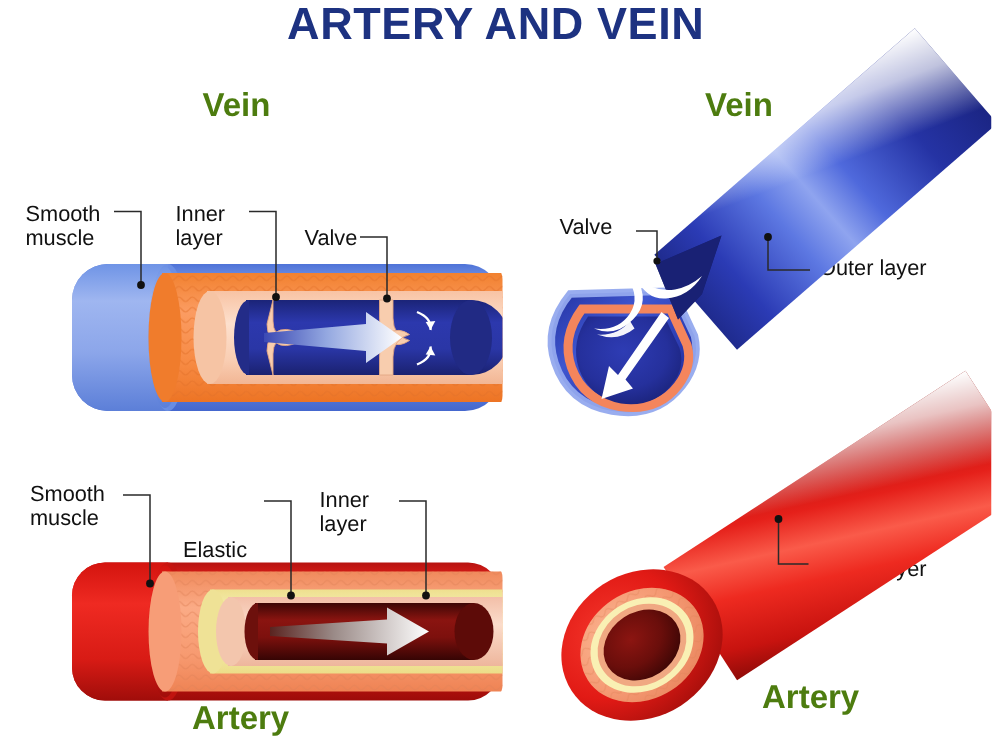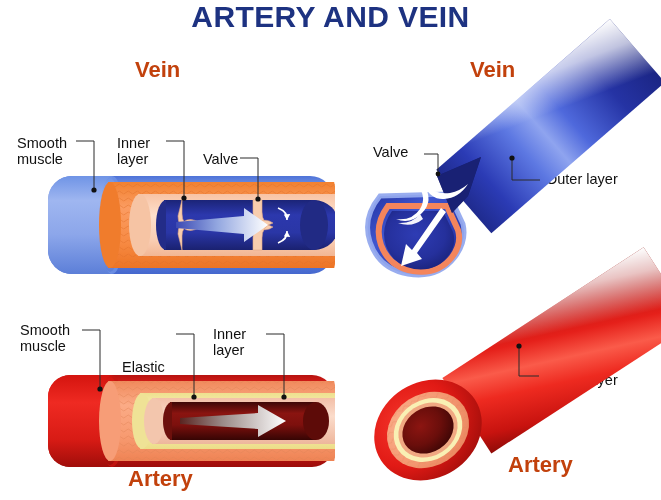--- a/index.html
+++ b/index.html
@@ -30,21 +30,21 @@
     font-size: 30px;
     font-weight: bold;
     letter-spacing: 0.4px;
     color: #1d3281;
     font-family: "Liberation Sans", sans-serif;
   }
   .heading {
     position: absolute;
     font-size: 22px;
     font-weight: bold;
-    color: #c2410c;
+    color: #4d7c0f;
     font-family: "Liberation Sans", sans-serif;
     white-space: nowrap;
   }
   .callout {
     position: absolute;
     font-size: 14.5px;
     color: #111111;
     line-height: 15.5px;
     font-family: "Liberation Sans", sans-serif;
     white-space: pre-line;

